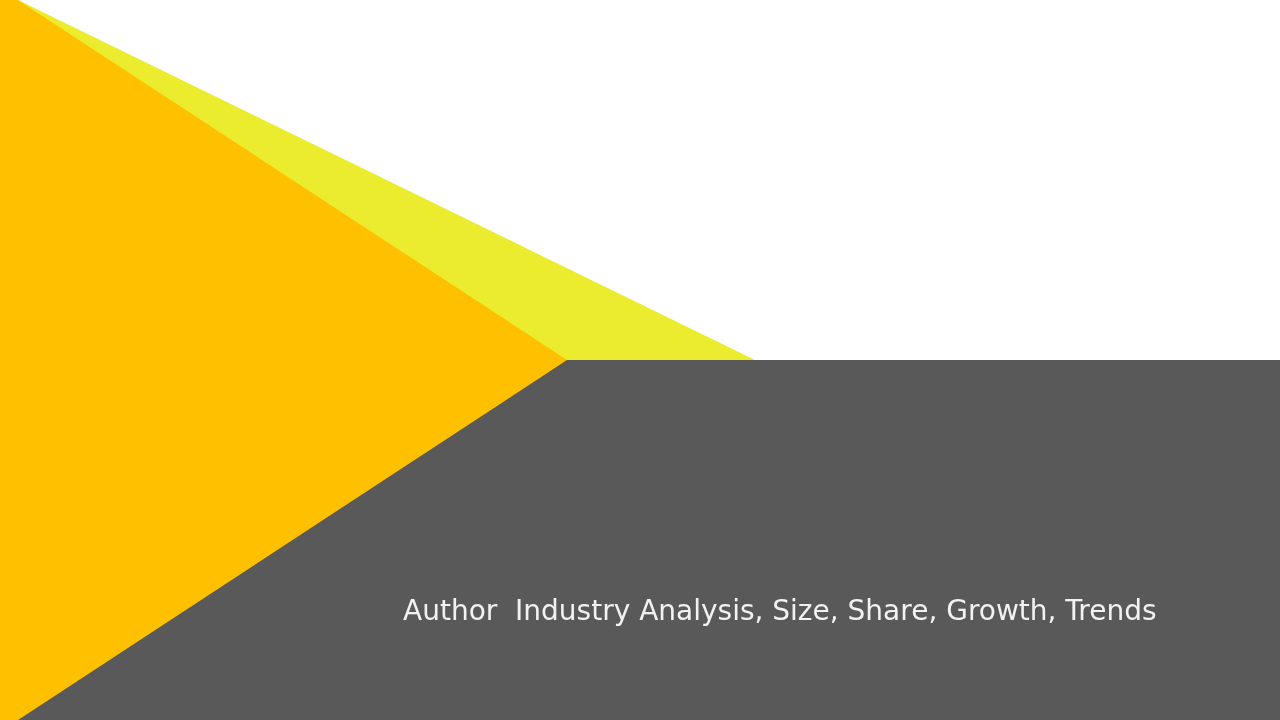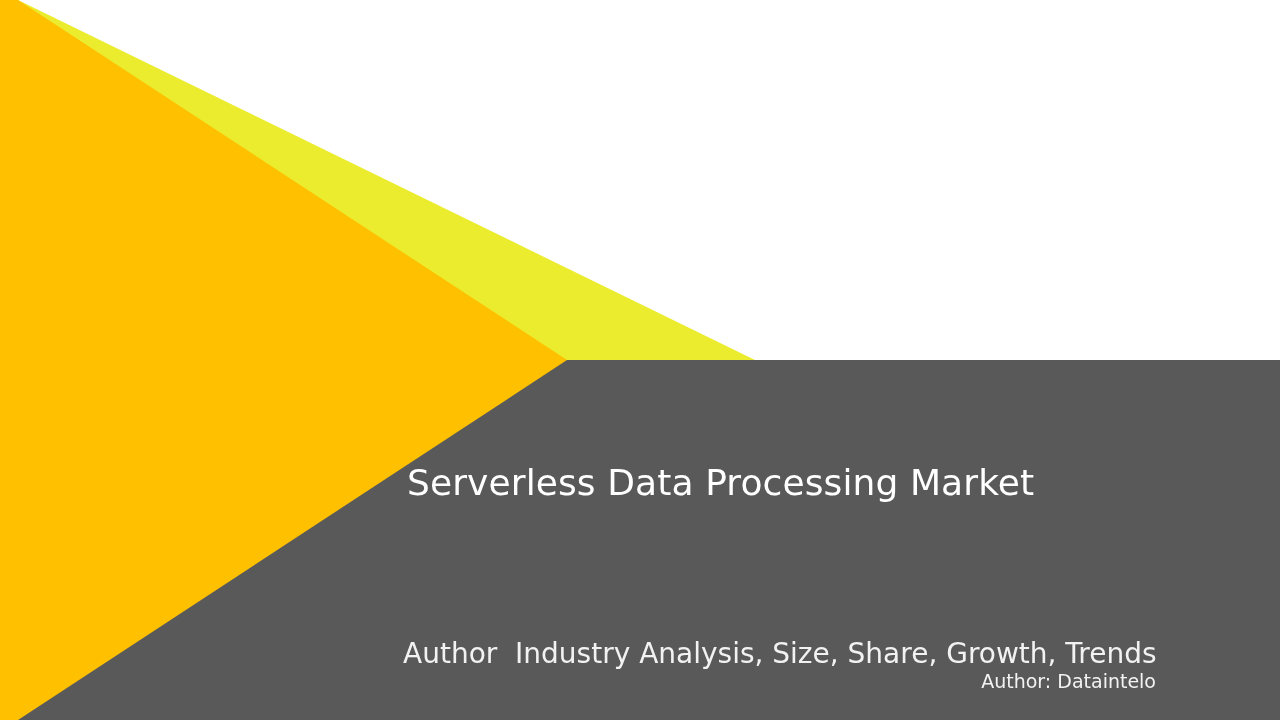--- a/index.html
+++ b/index.html
@@ -83,23 +83,21 @@
     <rect x="0" y="0" width="1280" height="720" fill="#ffffff"></rect>
 
     <polygon points="18,0 755,360 0,360 0,11" fill="#eaec2d"></polygon>
 
     <rect x="0" y="360" width="1280" height="360" fill="#595959"></rect>
 
     <polygon points="18,0 567,360 18,720 0,720 0,0" fill="#ffc000"></polygon>
   </svg>
 
   <div id="text-block">
-    <h1 id="title">Serverless Data Processing Market</h1>
 
     <div id="subtitle">
       <div>Author  Industry Analysis, Size, Share, Growth, Trends</div>
       
     </div>
   </div>
 
-  <div id="author-line">Author: Dataintelo</div>
 
 </div>
 
 </body></html>

